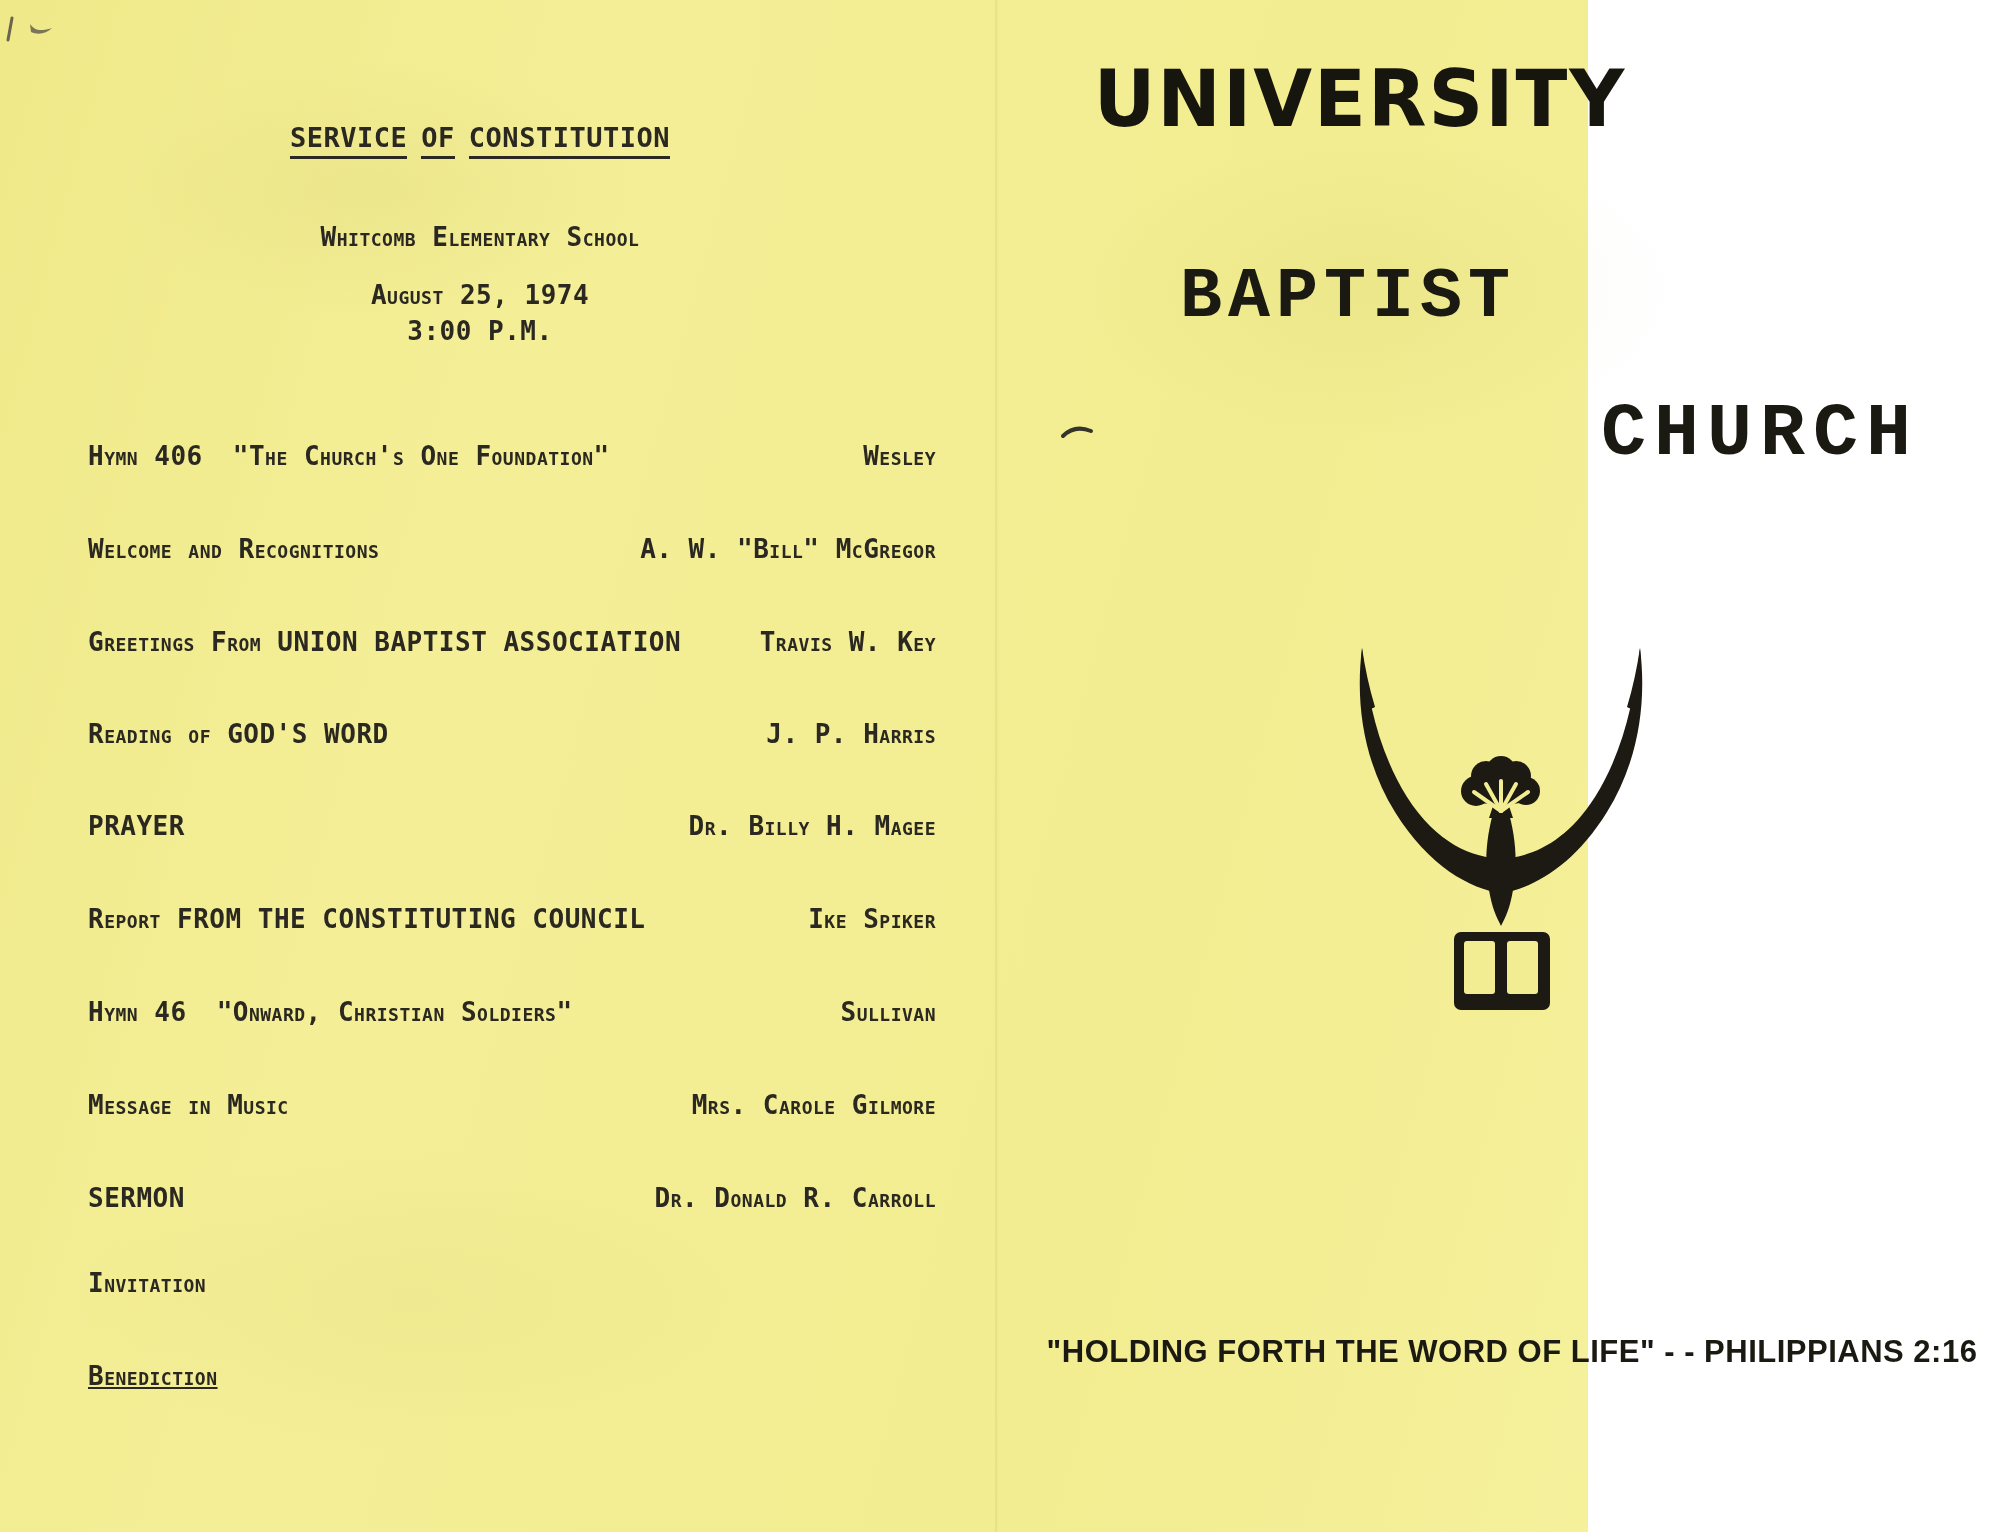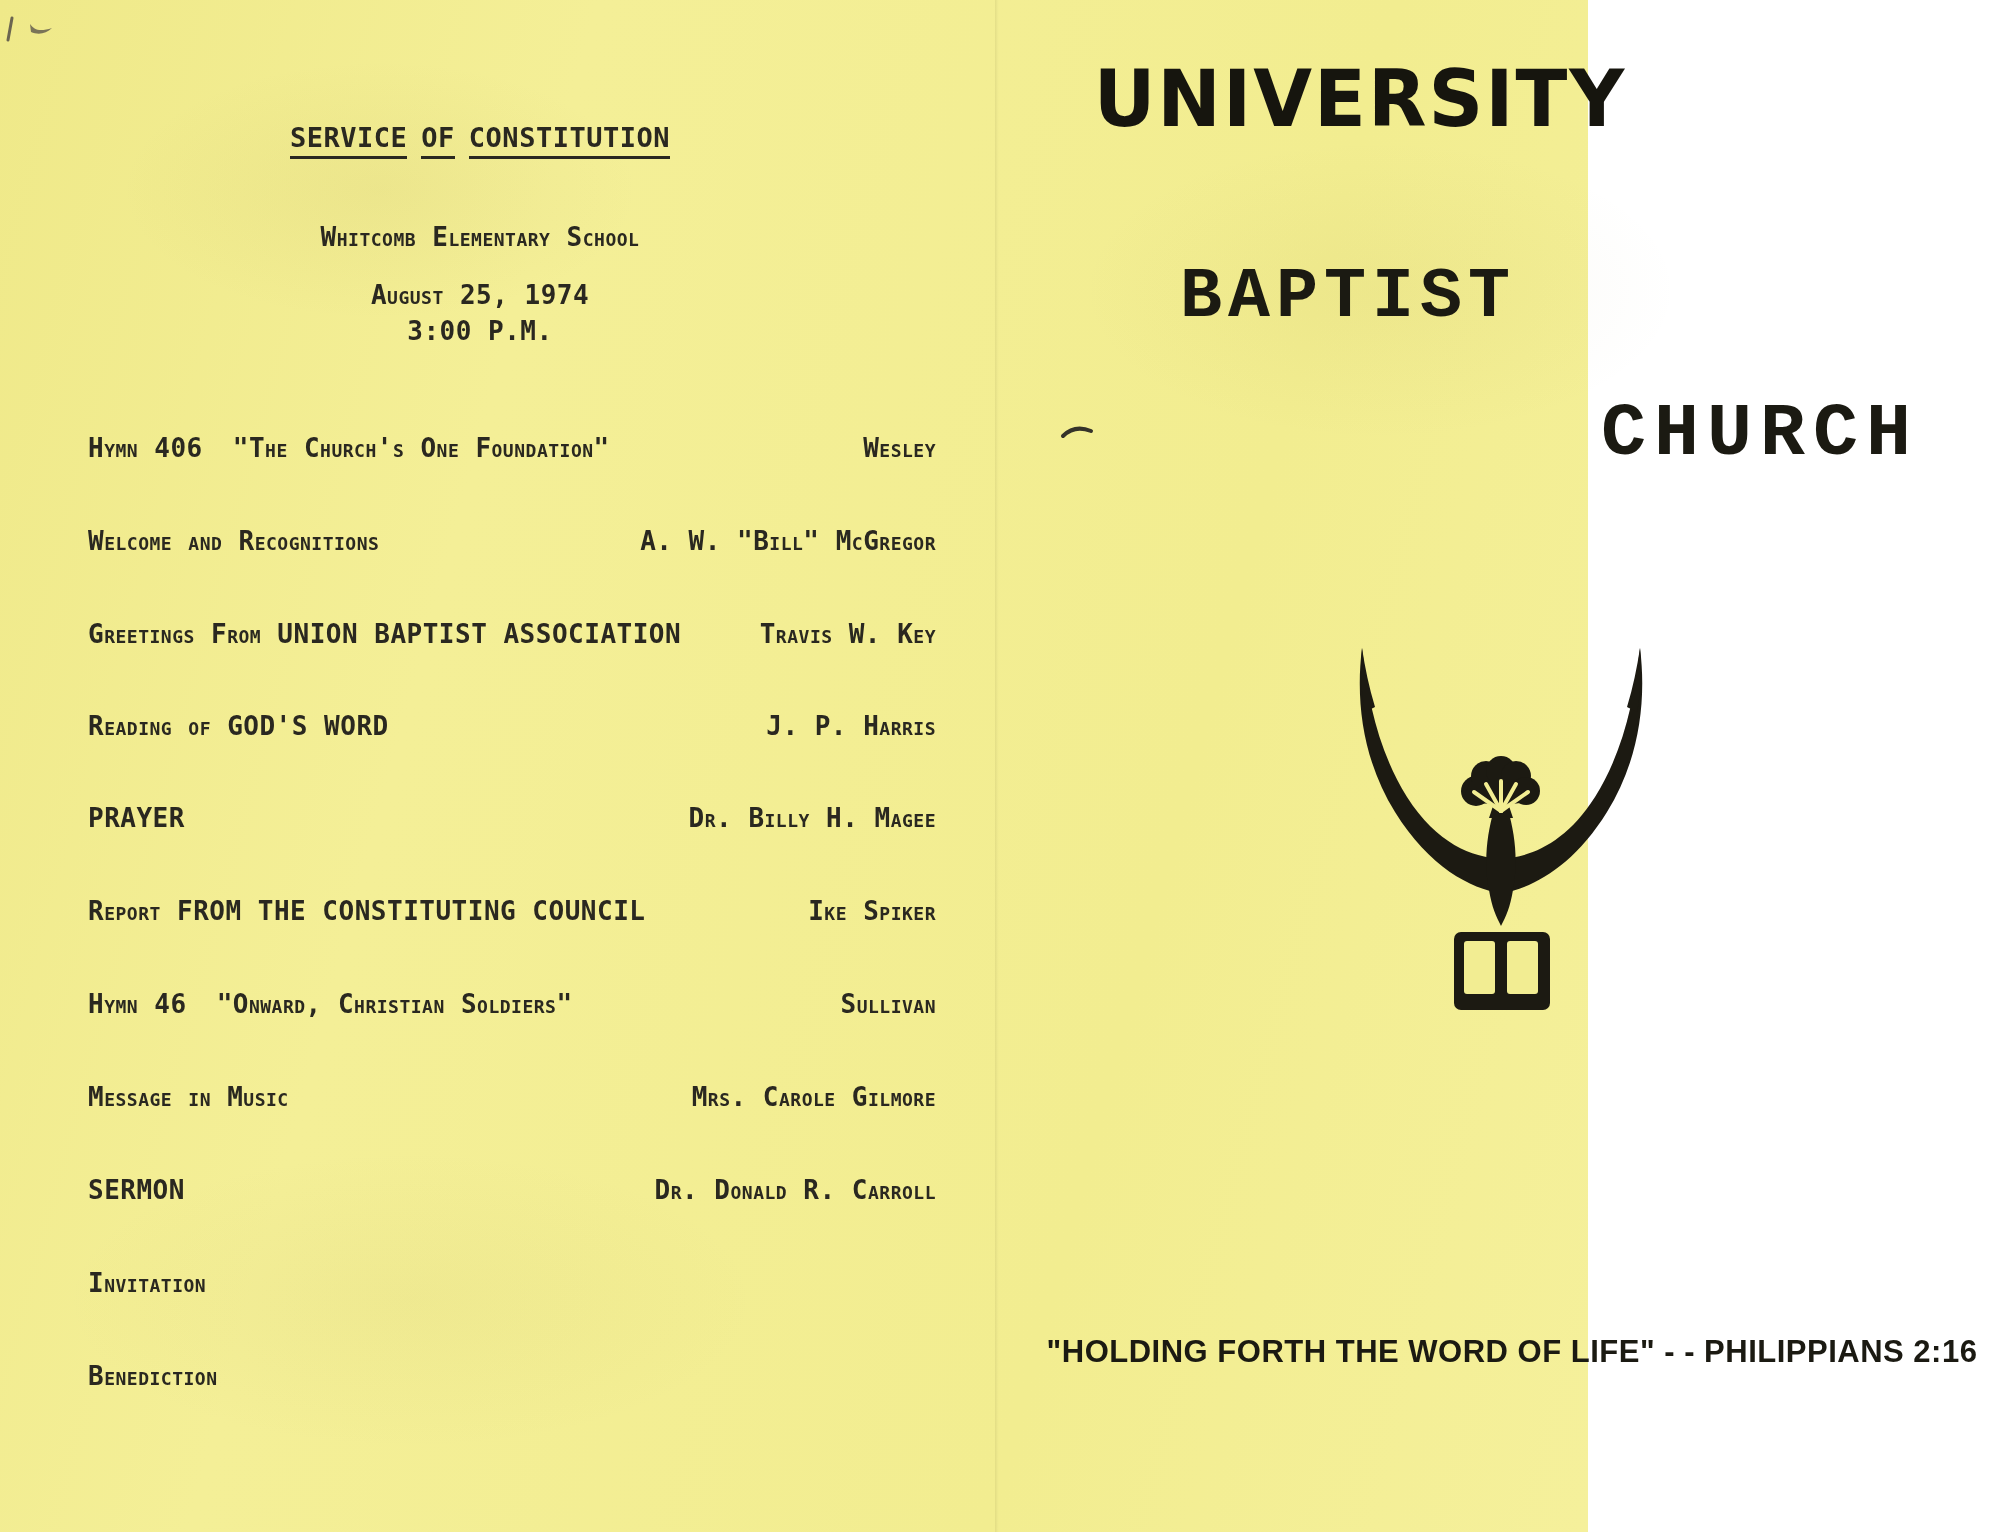--- a/index.html
+++ b/index.html
@@ -23,21 +23,21 @@
   .svc-title{position:absolute;left:0;top:122px;width:960px;text-align:center;font-size:27px;}
   .svc-title .w{display:inline-block;border-bottom:3px solid #2a2820;padding-bottom:3px;margin:0 7px;}
   .venue{position:absolute;left:0;top:222px;width:960px;text-align:center;font-size:26px;}
   .date-line{position:absolute;left:0;top:280px;width:960px;text-align:center;font-size:26px;}
   .time-line{position:absolute;left:0;top:316px;width:960px;text-align:center;font-size:26px;}
 
   .prow{position:absolute;left:88px;width:848px;display:flex;justify-content:space-between;align-items:baseline;font-size:26px;}
   .prow .left-part{white-space:nowrap;}
   .prow .work{margin-left:30px;}
   .prow .work:empty{display:none;margin:0;}
-  .prow .pname{white-space:nowrap;text-align:center;}
+  .prow .pname{white-space:nowrap;text-align:center;margin-top:8px;}
 
   
   .univ{
     position:absolute;left:1040px;top:54px;width:640px;text-align:center;
     font-family:"DejaVu Sans",sans-serif;font-weight:bold;font-size:76px;
     letter-spacing:2px;color:#16150e;transform:scaleY(1.02);
   }
   .baptist{
     position:absolute;left:1180px;top:258px;width:640px;
     font-family:"Liberation Mono",monospace;font-weight:bold;font-size:70px;
@@ -126,21 +126,21 @@
   <div class="prow tw" style="top:1175px;">
     <span class="left-part"><span>SERMON</span></span>
     <span class="pname">Dr. Donald R. Carroll</span>
   </div>
 
   <div class="prow tw" style="top:1268px;">
     <span class="left-part"><span>Invitation</span></span>
     <span class="pname"></span>
   </div>
 
-  <div class="prow tw" style="top:1361px;">
+  <div class="prow tw" style="top:1361px;text-decoration:underline;">
     <span class="left-part"><span>Benediction</span></span>
     <span class="pname"></span>
   </div>
 
   <div class="univ">UNIVERSITY</div>
   <div class="baptist">BAPTIST</div>
   <div class="church">CHURCH</div>
 
   <svg class="logo" viewBox="0 0 320 390">
     <g fill="#1c1a12">

